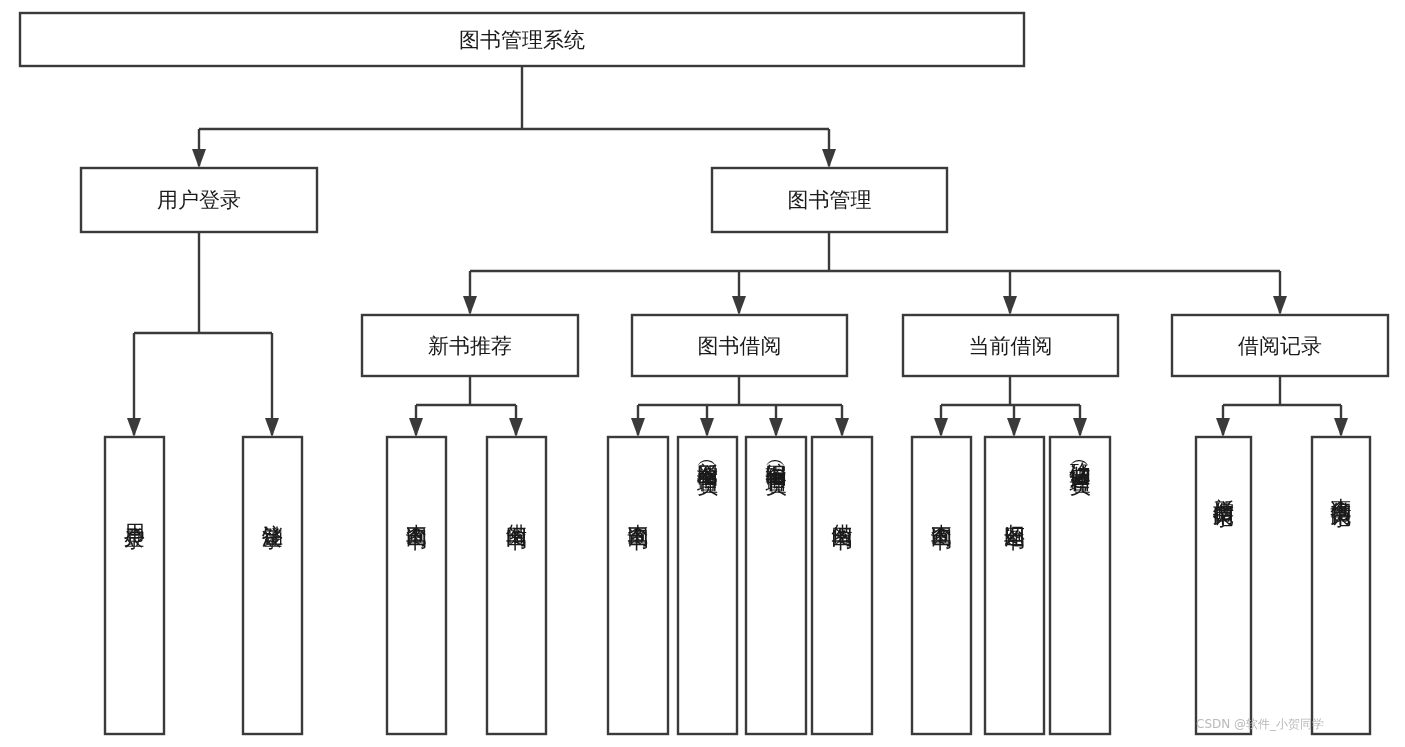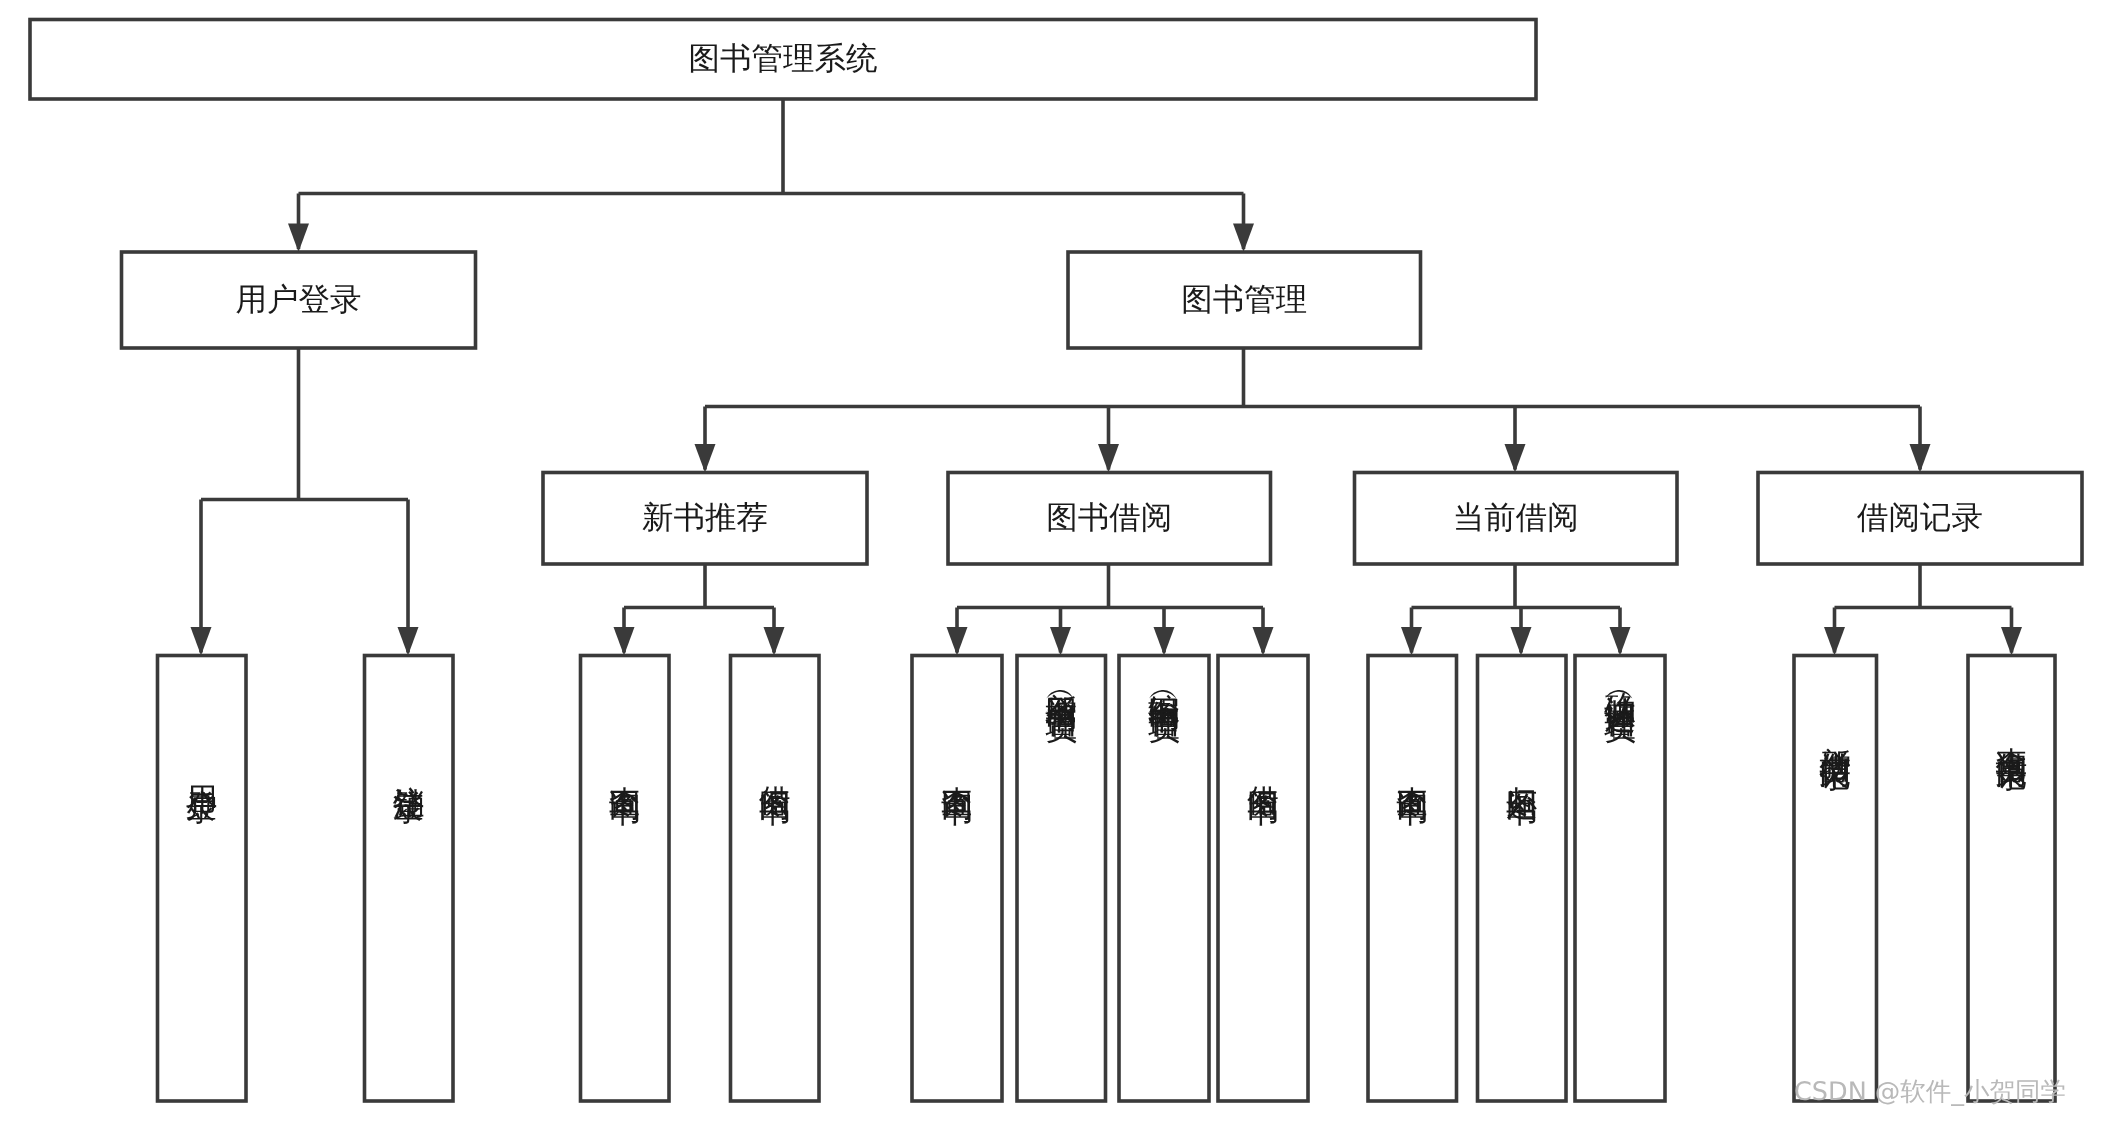--- a/index.html
+++ b/index.html
@@ -62,21 +62,21 @@
     text-orientation: upright;
     font-family: "DejaVu Sans", "Liberation Sans", sans-serif;
     font-size: 21px;
     color: #1a1a1a;
     letter-spacing: 2px;
     white-space: nowrap;
   }
   .watermark {
     position: absolute;
     font-family: "DejaVu Sans", "Liberation Sans", sans-serif;
-    font-size: 17px;
+    font-size: 12px;
     color: #b9b9b9;
     white-space: nowrap;
     user-select: none;
   }
 </style>
 </head>
 <body>
 
 <div id="diagram-root">
   <svg class="diagram-canvas" viewBox="0 0 1405 747" xmlns="http://www.w3.org/2000/svg">

